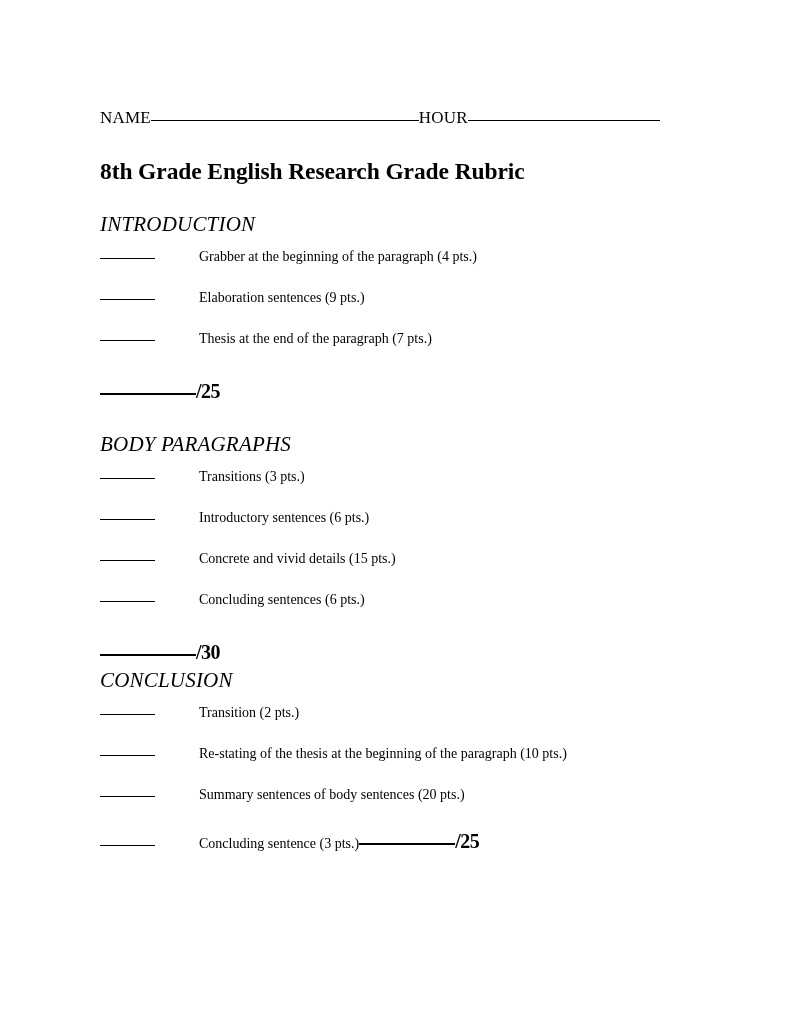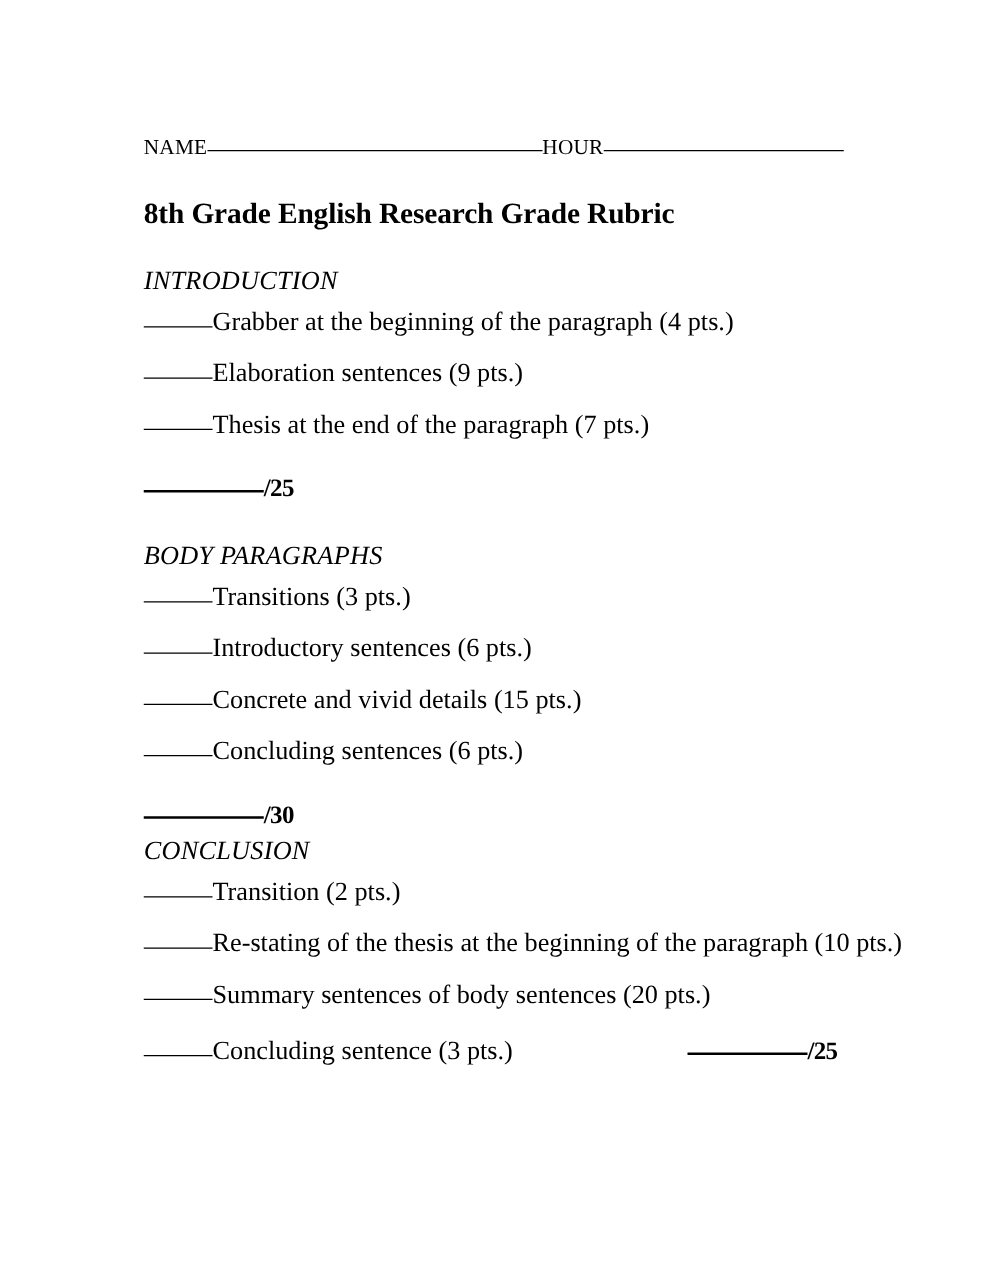--- a/index.html
+++ b/index.html
@@ -11,21 +11,21 @@
     position: relative;
     width: 791px;
     height: 1024px;
     background: #ffffff;
     font-family: "Liberation Serif", "DejaVu Serif", serif;
     color: #000000;
     overflow: hidden;
   }
   .content {
     position: absolute;
-    left: 115px;
+    left: 100px;
     top: 108px;
     width: 560px;
   }
 
   
   .namebar {
     font-size: 17px;
     line-height: 20px;
     white-space: nowrap;
     display: flex;
@@ -60,27 +60,28 @@
     letter-spacing: 0.2px;
     font-style: italic;
   }
   .sec-intro   { margin-top: 26px; }
   .sec-body    { margin-top: 25px; }
   .sec-concl   { }
 
   
   .criteria { margin-top: 10px; }
   .criterion {
-    font-size: 21px;
+    font-size: 14px;
     line-height: 20px;
     height: 20px;
     margin-top: 21px;
     white-space: nowrap;
     display: flex;
     align-items: baseline;
+    gap: 44px;
   }
   .criterion:first-child { margin-top: 0; }
   .blank-sm {
     display: inline-block;
     width: 55px;
     border-bottom: 1px solid #000;
     height: 0;
     position: relative;
     top: -2px;
     flex: 0 0 auto;
@@ -105,21 +106,20 @@
     top: -3px;
     flex: 0 0 auto;
   }
   .subtotal .score { letter-spacing: -0.5px; }
 
   
   .final-row {
     margin-top: 21px;
     display: flex;
     align-items: baseline;
-    justify-content: space-between;
     white-space: nowrap;
   }
   .final-row .criterion { margin-top: 0; }
   .final-row .subtotal { margin-top: 0; margin-right: 5px; }
 </style>
 </head>
 <body>
 
 <div class="page">
   <div class="content">

